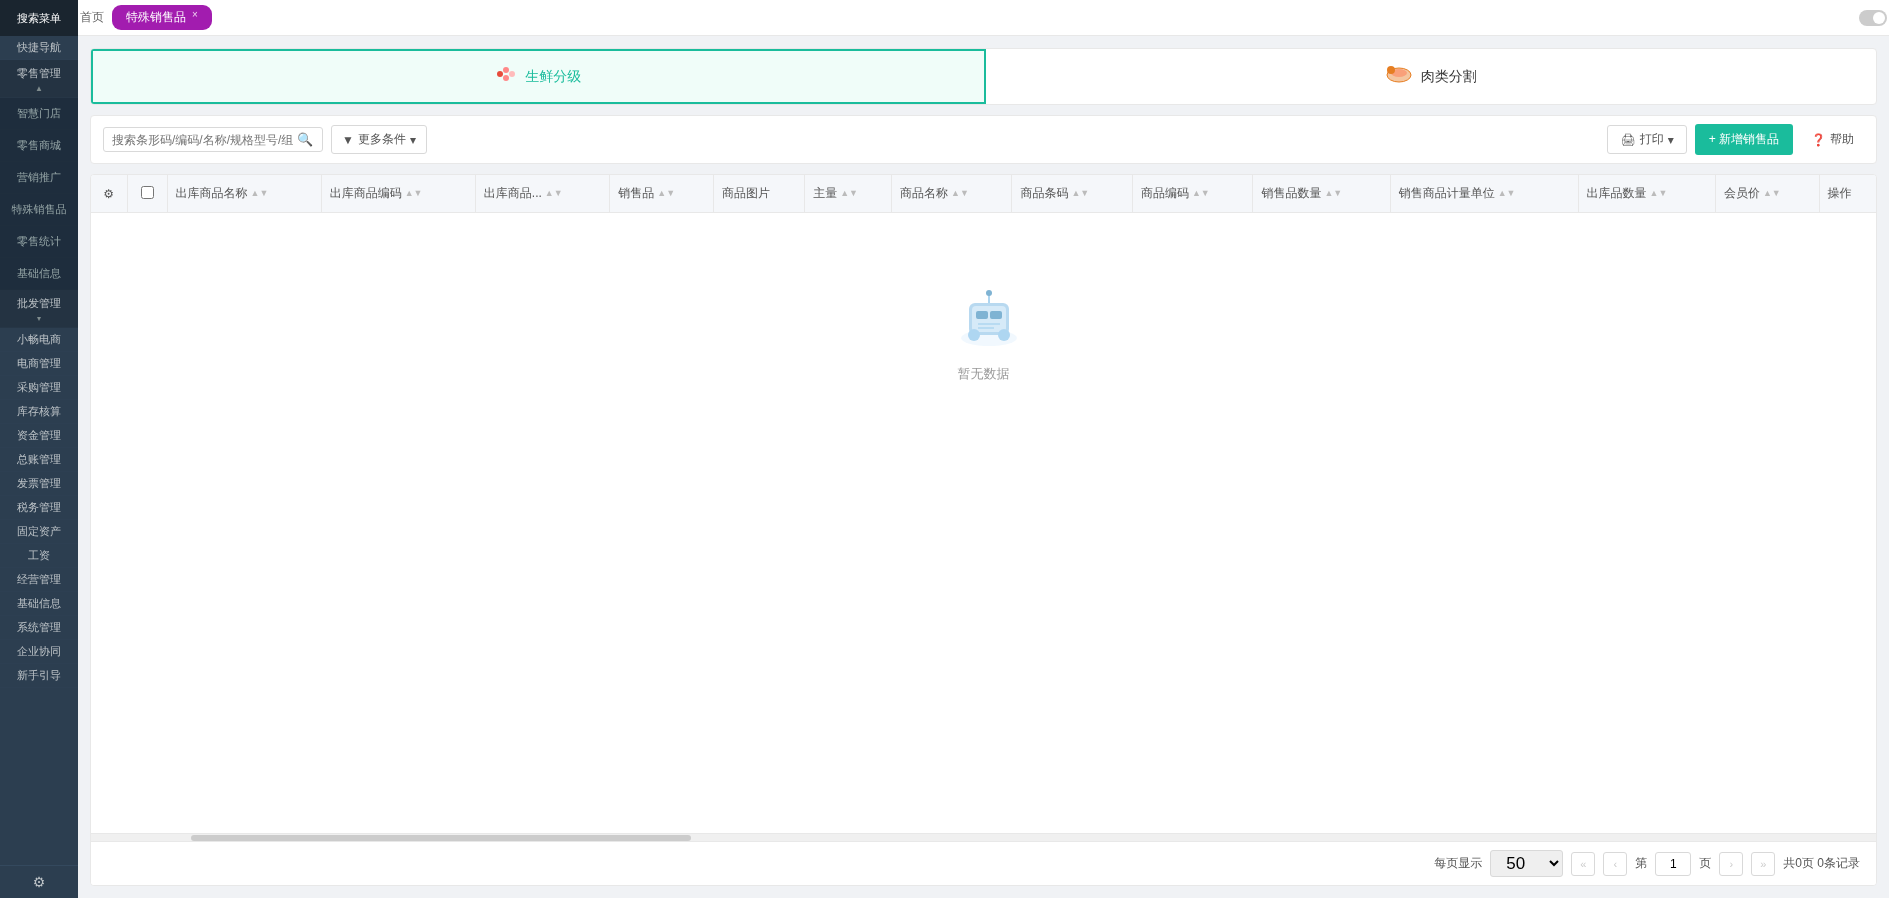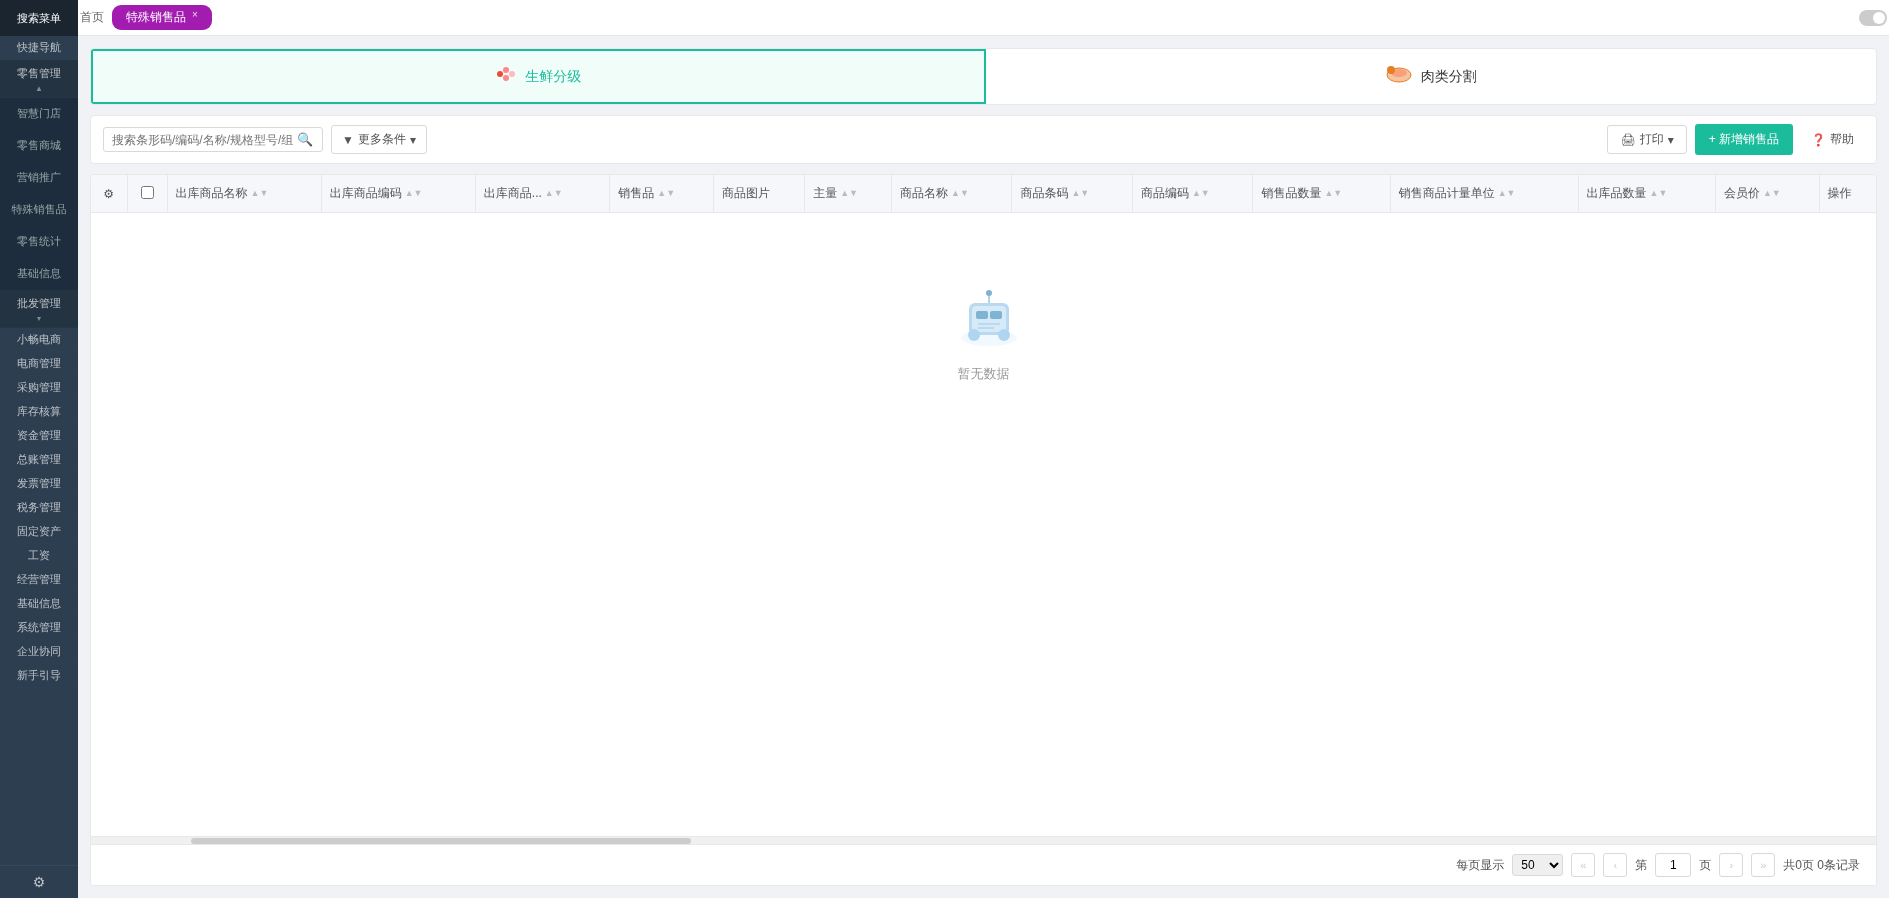--- a/index.html
+++ b/index.html
@@ -305,22 +305,22 @@
       align-items: center;
       justify-content: flex-end;
       gap: 8px;
       border-top: 1px solid #e8e8e8;
       font-size: 12px;
       color: #555;
     }
     .page-size-select {
       border: 1px solid #d9d9d9;
       border-radius: 3px;
-      padding: 2px 4px;
-      font-size: 12px;
+      padding: 2px 11px;
+      font-size: 17px;
       outline: none;
       cursor: pointer;
     }
     .page-nav-btn {
       width: 24px;
       height: 24px;
       border: 1px solid #d9d9d9;
       border-radius: 3px;
       background: #fff;
       cursor: pointer;

